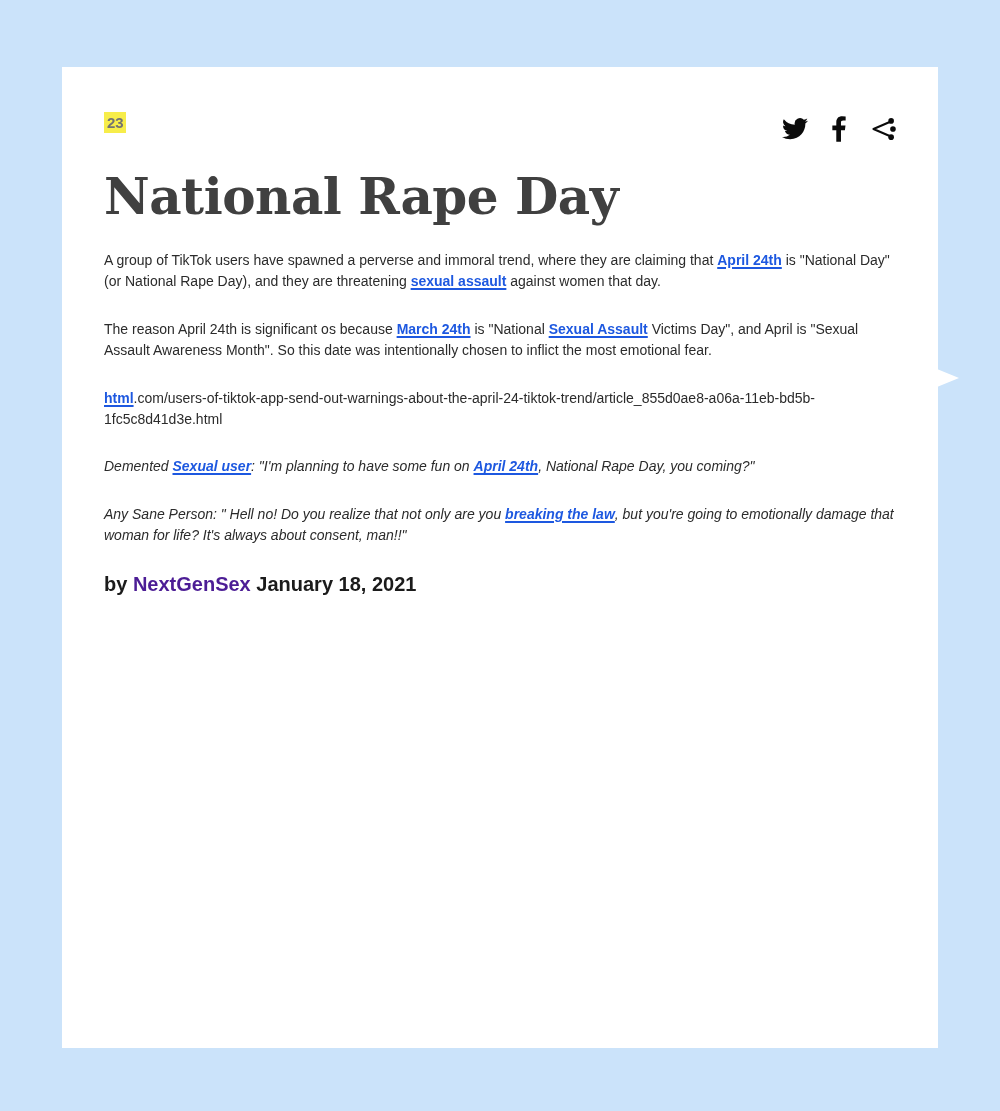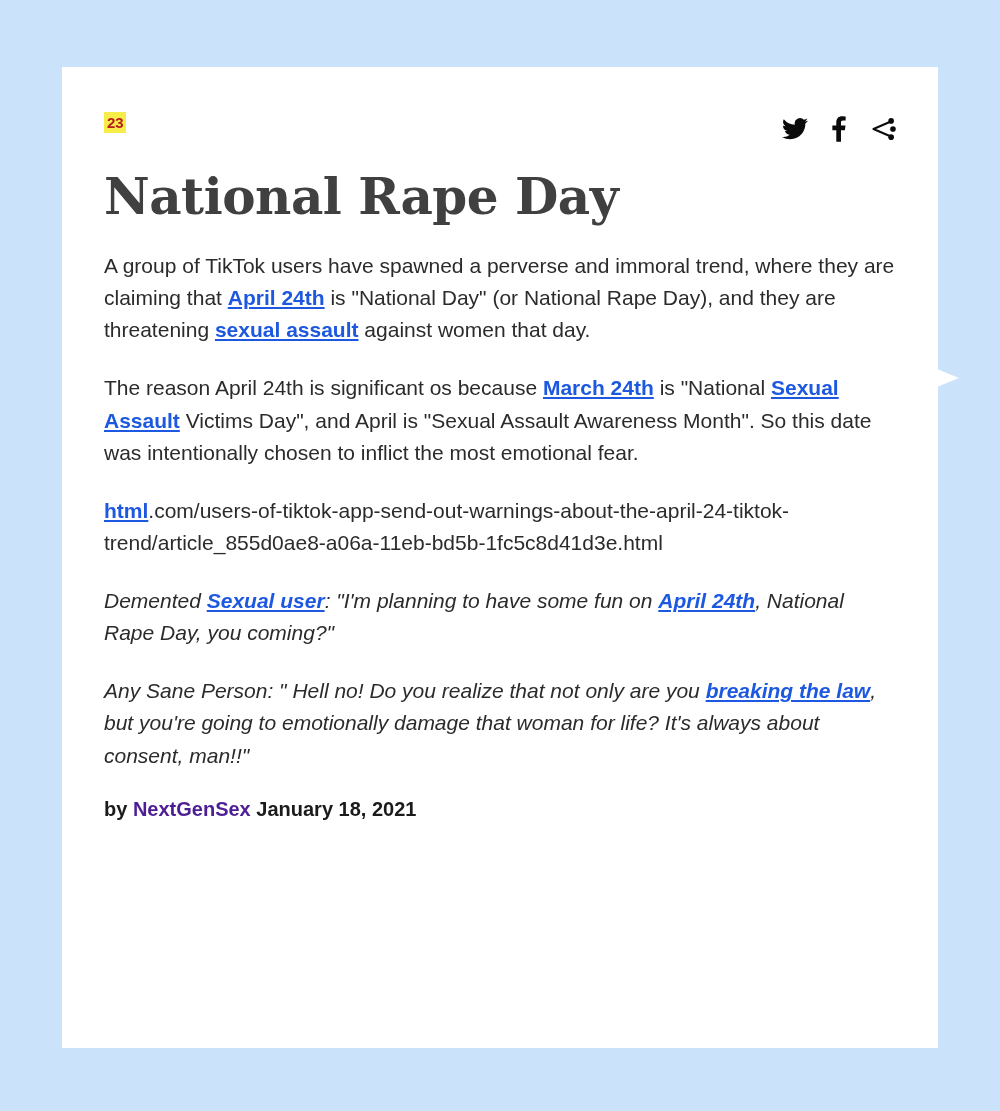--- a/index.html
+++ b/index.html
@@ -49,21 +49,21 @@
 
   
   .card-header {
     position: relative;
     height: 46px;
   }
 
   .vote-badge {
     display: inline-block;
     background: #f7ed4a;
-    color: #b91c1c;
+    color: #737373;
     font-family: "Liberation Sans", sans-serif;
     font-weight: bold;
     font-size: 15px;
     line-height: 1.15;
     padding: 2px 3px 2px 3px;
     letter-spacing: -0.2px;
   }
 
   .social-icons {
     position: absolute;
@@ -88,21 +88,21 @@
     font-size: 50px;
     line-height: 1.08;
     color: #404040;
     letter-spacing: -0.5px;
   }
 
   
   .entry-body {
     margin-top: 26px;
     font-family: "Liberation Sans", sans-serif;
-    font-size: 21px;
+    font-size: 14px;
     line-height: 1.53;
     color: #2b2b2b;
   }
 
   .entry-body p {
     margin: 0 0 26px 0;
   }
   .entry-body p.tight { margin-bottom: 25px; }
   .entry-body p.italic {
     font-style: italic;

